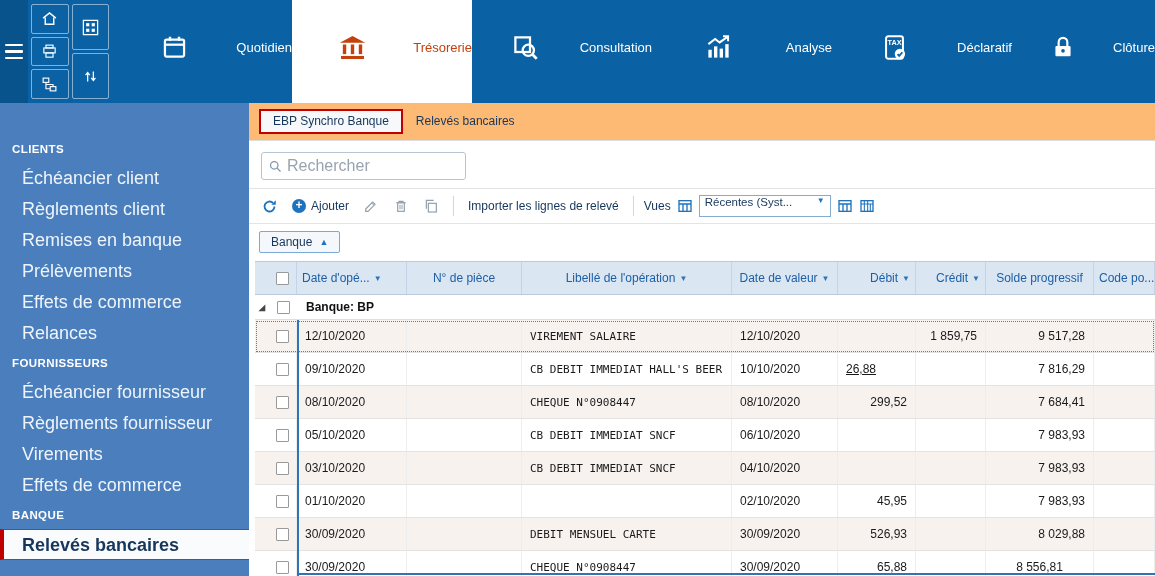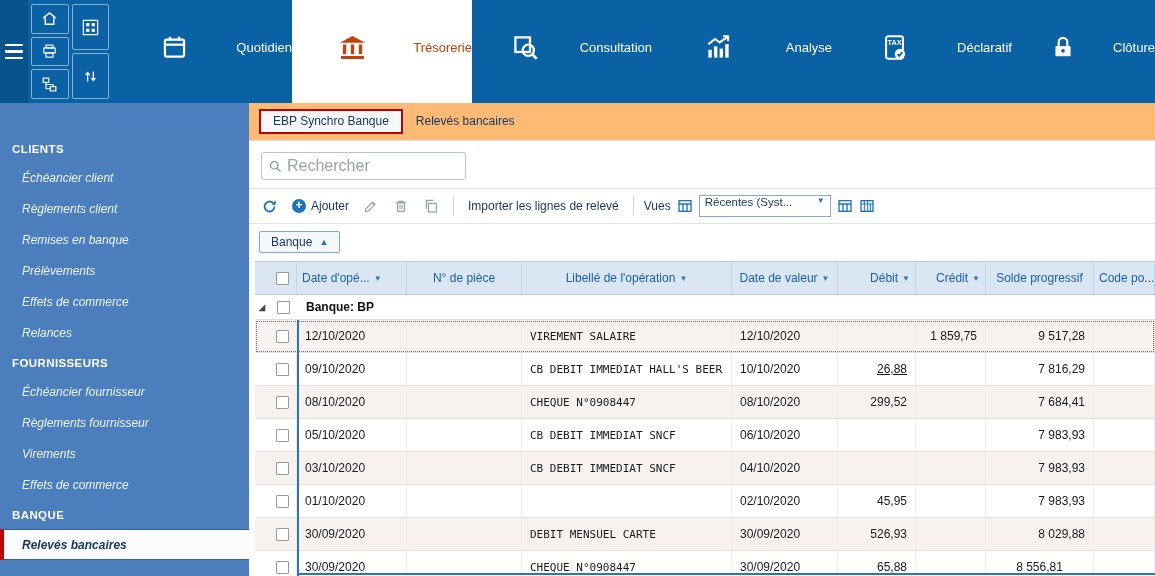--- a/index.html
+++ b/index.html
@@ -21,22 +21,22 @@
              color:#fff; --iconbg:#0a61a4; padding-bottom:9px; cursor:pointer; }
   .nav-tab:last-child { flex:1; min-width:140px; }
   .nav-tab .nav-icon { flex:1; display:flex; align-items:center; justify-content:center; }
   .nav-label { font-size:13px; }
   .nav-tab.active { background:#fff; color:#c2410c; --iconbg:#ffffff; }
 
   
   .main { flex:1; display:flex; min-height:0; }
   .sidebar { width:249px; flex:none; background:#4a7ebd; color:#fff; padding-top:32px; overflow:hidden; }
   .side-title { font-size:11.5px; font-weight:bold; letter-spacing:.4px; padding:8px 0 8px 12px; color:#fff; }
-  .side-item { height:31px; line-height:31px; padding-left:22px; font-size:12px; color:#eef4fa;
-               cursor:pointer; white-space:nowrap;font-style:italic; }
+  .side-item { height:31px; line-height:31px; padding-left:22px; font-size:18px; color:#eef4fa;
+               cursor:pointer; white-space:nowrap; }
   .side-item.selected { background:#fafbfd; color:#16365c; font-weight:bold;
                         border-left:4px solid #c00000; padding-left:18px;
                         border-top:1px solid #36608f; border-bottom:1px solid #36608f; }
 
   .content { flex:1; min-width:0; display:flex; flex-direction:column; background:#fff; }
 
   
   .tabstrip { height:38px; flex:none; background:#fdba74; border-bottom:1px solid #dcdcdc;
               display:flex; align-items:center; padding-left:10px; }
   .dtab { padding:0 12px; font-size:12px; color:#16365c; height:33px; line-height:32px; cursor:pointer; }
@@ -409,21 +409,21 @@
             </div>
             <div class="row">
               <div class="cell expand-col"></div>
               <div class="cell cb-col">
                 <span class="cb"></span>
               </div>
               <div class="cell" style="width: 110px; text-align: left;"><span>09/10/2020</span></div>
               <div class="cell" style="width: 115px; text-align: left;"><span></span></div>
               <div class="cell mono" style="width: 210px; text-align: left;"><span>CB DEBIT IMMEDIAT HALL'S BEER</span></div>
               <div class="cell" style="width: 106px; text-align: left;"><span>10/10/2020</span></div>
-              <div class="cell" style="width: 78px; text-align: right; text-decoration: underline;"><span>26,88</span></div>
+              <div class="cell" style="width: 78px; text-align: left; text-decoration: underline;"><span>26,88</span></div>
               <div class="cell" style="width: 70px; text-align: right;"><span></span></div>
               <div class="cell" style="width: 108px; text-align: right;"><span>7 816,29</span></div>
               <div class="cell" style="flex: 1 1 0%; text-align: left;"><span></span></div>
             </div>
             <div class="row alt">
               <div class="cell expand-col"></div>
               <div class="cell cb-col">
                 <span class="cb"></span>
               </div>
               <div class="cell" style="width: 110px; text-align: left;"><span>08/10/2020</span></div>

